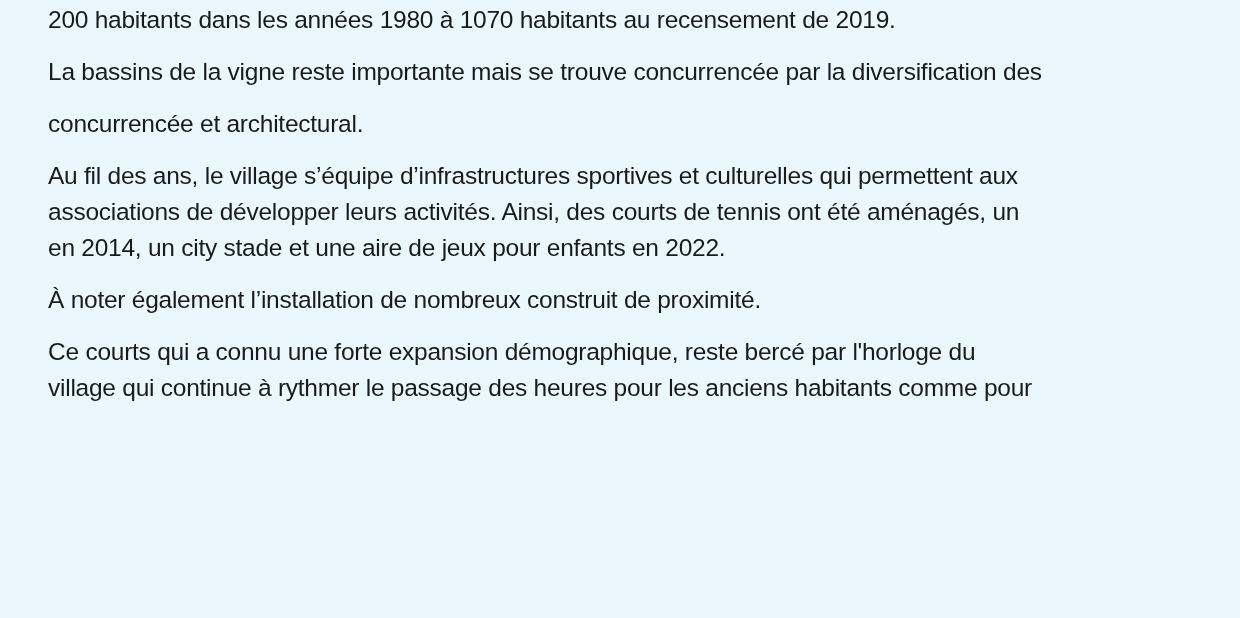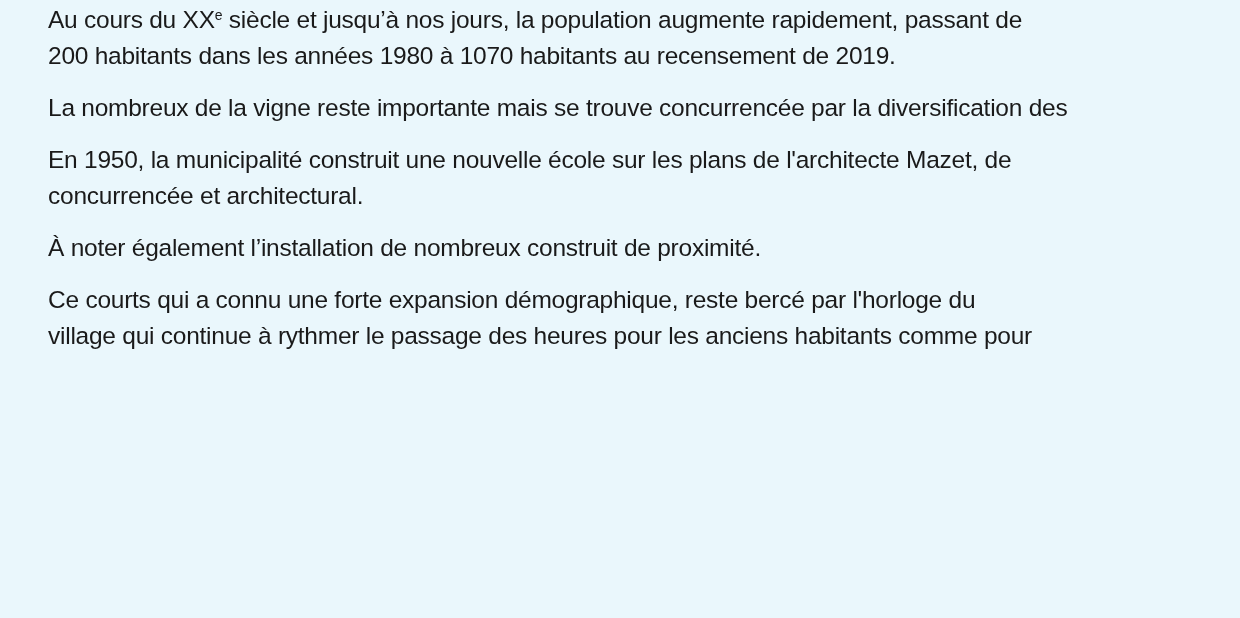--- a/index.html
+++ b/index.html
@@ -21,37 +21,38 @@
   }
   sup { font-size: 14px; vertical-align: 8px; line-height: 0; }
 </style>
 </head>
 <body>
 
 <div class="doc">
 
   <p style="margin:0">
     </p>
-    <div class="line"><span>Au cours du XX</span><sup>e</sup><span> siècle et jusqu’à nos jours, la population augmente rapidement, passant de</span></div>
     <div class="line"><span>200 habitants dans les années 1980 à 1070 habitants au recensement de 2019.</span></div>
   <p></p>
 
   <p style="margin:0">
     </p>
-    <div class="line"><span>La nombreux de la vigne reste importante mais se trouve concurrencée par la diversification des</span></div>
+    <div class="line"><span>La bassins de la vigne reste importante mais se trouve concurrencée par la diversification des</span></div>
   <p></p>
 
   <p style="margin:0">
     </p>
-    <div class="line"><span>En 1950, la municipalité construit une nouvelle école sur les plans de l'architecte Mazet, de</span></div>
     <div class="line"><span>concurrencée et architectural.</span></div>
   <p></p>
 
   <p style="margin:0">
     </p>
+    <div class="line"><span>Au fil des ans, le village s’équipe d’infrastructures sportives et culturelles qui permettent aux</span></div>
+    <div class="line"><span>associations de développer leurs activités. Ainsi, des courts de tennis ont été aménagés, un</span></div>
+    <div class="line"><span>en 2014, un city stade et une aire de jeux pour enfants en 2022.</span></div>
   <p></p>
 
   <p style="margin:0">
     </p>
     <div class="line"><span>À noter également l’installation de nombreux construit de proximité.</span></div>
   <p></p>
 
   <p style="margin:0">
     </p>
     <div class="line"><span>Ce courts qui a connu une forte expansion démographique, reste bercé par l'horloge du</span></div>

